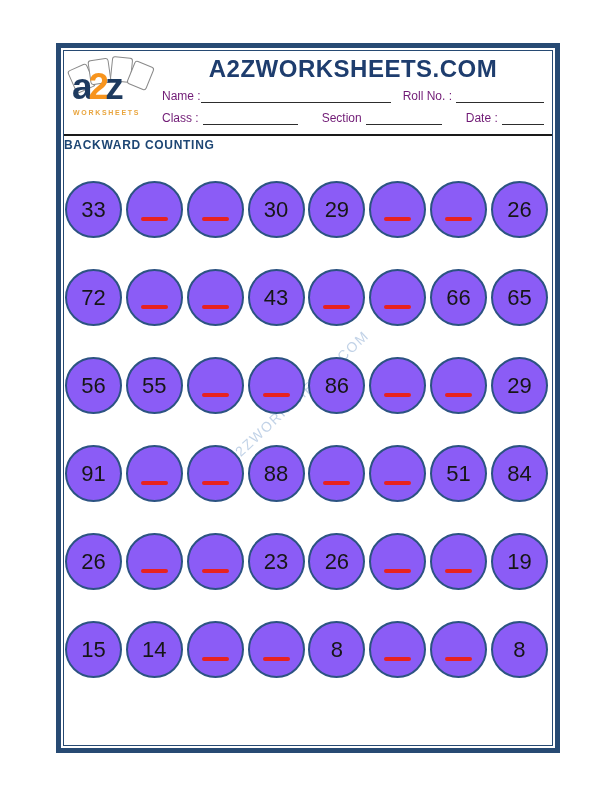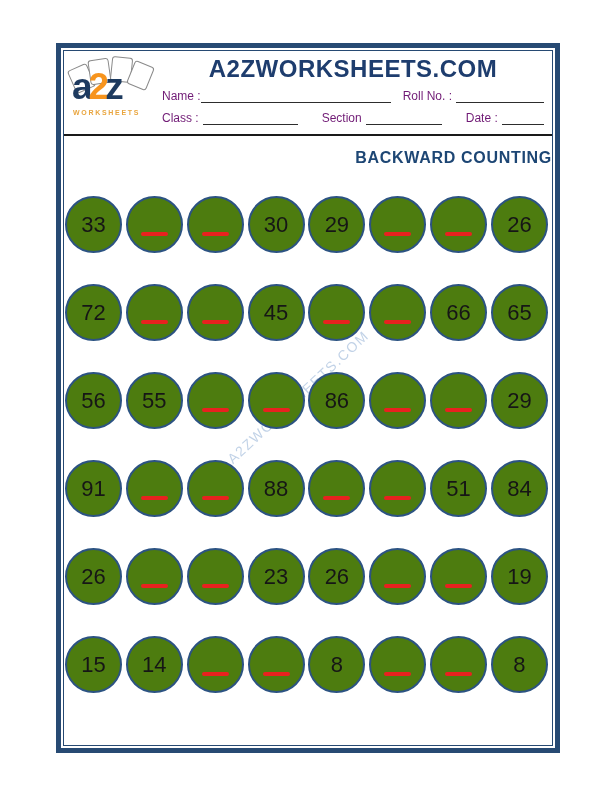--- a/index.html
+++ b/index.html
@@ -42,30 +42,30 @@
     color:var(--navy-text);letter-spacing:0.5px;line-height:1.05;
   }
   .field-row{display:flex;align-items:flex-end;font-size:12px;color:#701a75;margin-top:8px;white-space:nowrap;}
   .field-row .lbl{flex:0 0 auto;}
   .line{border-bottom:1px solid #2d2d2d;height:11px;flex:0 0 auto;}
   .line.grow{flex:1 1 auto;}
   .w88{width:88px;} .w95{width:95px;} .w76{width:76px;}
   .ml12{margin-left:24px;} .ml8{margin-left:12px;text-align:right;} .ml4{margin-left:4px;}
   
   .ws-title{
-    text-align:right;margin-top:13px;font-size:16px;font-weight:bold;
+    text-align:left;margin-top:2px;font-size:12px;font-weight:bold;
     color:var(--heading);letter-spacing:0.7px;
   }
   
   .grid{margin-top:29px;padding:0 4px 0 1px;}
   .row{display:flex;justify-content:space-between;height:57px;margin-bottom:31px;}
   .circle{
     width:53px;height:53px;border:2px solid var(--circle);border-radius:50%;
     display:flex;align-items:center;justify-content:center;
-    font-size:22px;color:#161616;background:#4d7c0f;
+    font-size:22px;color:#161616;background:#8b5cf6;
   }
   .dash{width:27px;height:4px;background:var(--red);border-radius:2px;transform:translateY(9px);}
   
   .watermark{
     position:absolute;left:192px;top:389px;width:212px;text-align:center;
     transform:rotate(-43deg);color:var(--wm);opacity:0.62;
     font-size:14px;letter-spacing:1.5px;pointer-events:none;white-space:nowrap;
   }
 </style>
 </head>
@@ -137,21 +137,21 @@
           <div class="circle">
             <span>72</span>
           </div>
           <div class="circle">
             <div class="dash"></div>
           </div>
           <div class="circle">
             <div class="dash"></div>
           </div>
           <div class="circle">
-            <span>45</span>
+            <span>43</span>
           </div>
           <div class="circle">
             <div class="dash"></div>
           </div>
           <div class="circle">
             <div class="dash"></div>
           </div>
           <div class="circle">
             <span>66</span>
           </div>

